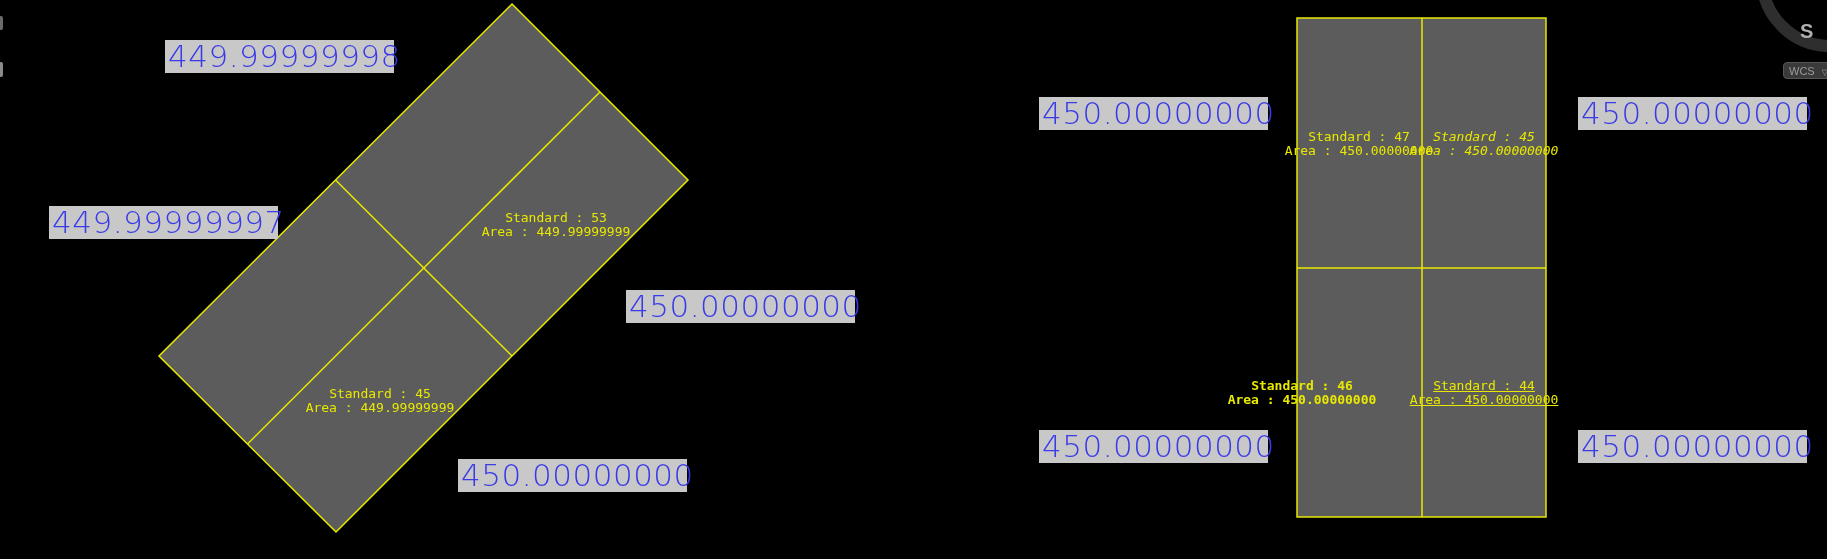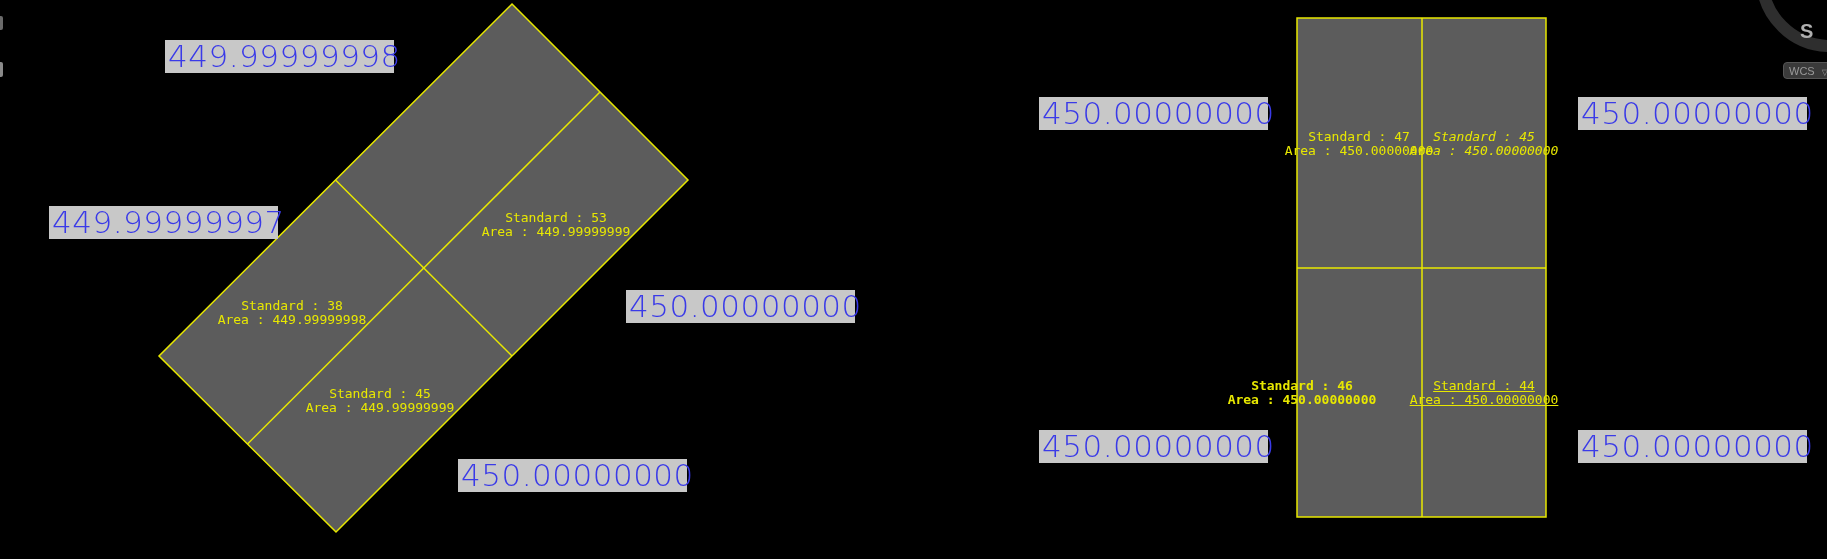--- a/index.html
+++ b/index.html
@@ -55,24 +55,20 @@
   <div class="compass-s">S</div>
   <div class="wcs-btn">
     <span>WCS</span>
     <span style="font-size:8px;margin-left:4px;">▽</span>
   </div>
 
   <div class="room-label" style="left:556px;top:211px;">
     <div>Standard : 53</div>
     <div>Area : 449.99999999</div>
   </div>
-  <div class="room-label" style="left:292px;top:299px;">
-    <div>Standard : 38</div>
-    <div>Area : 449.99999998</div>
-  </div>
   <div class="room-label" style="left:380px;top:387px;">
     <div>Standard : 45</div>
     <div>Area : 449.99999999</div>
   </div>
 
   <div class="room-label" style="left:1359px;top:130px;">
     <div>Standard : 47</div>
     <div>Area : 450.00000000</div>
   </div>
   <div class="room-label" style="left:1484px;top:130px;font-style:italic;">

